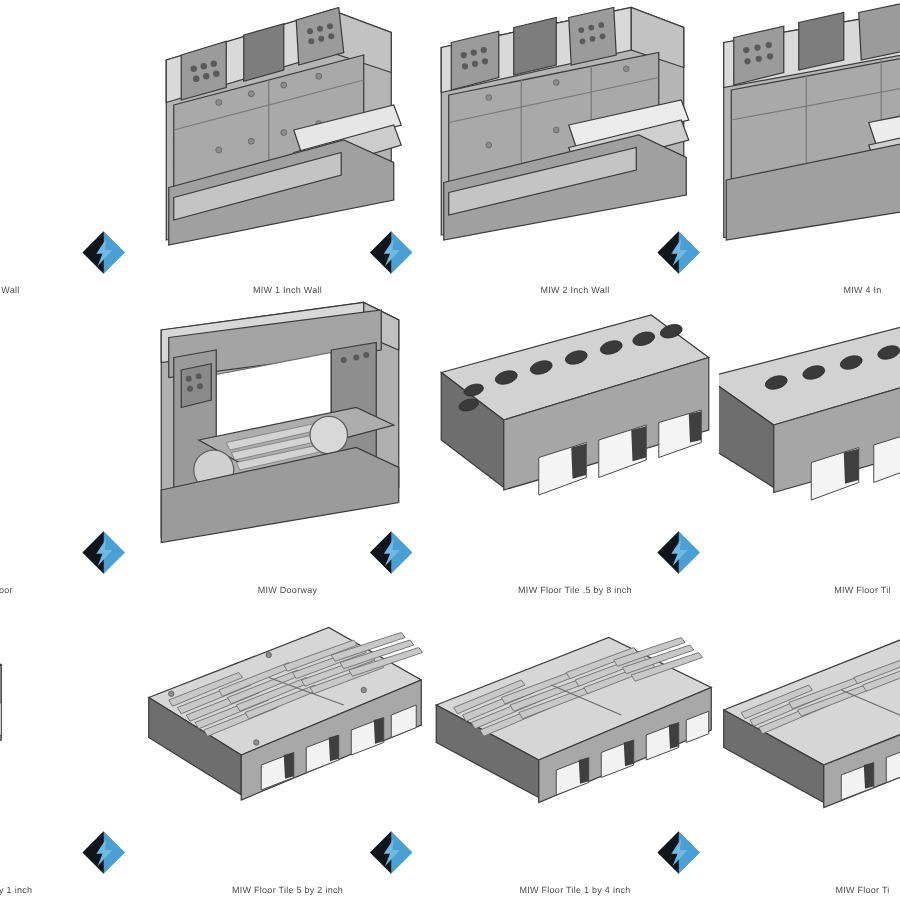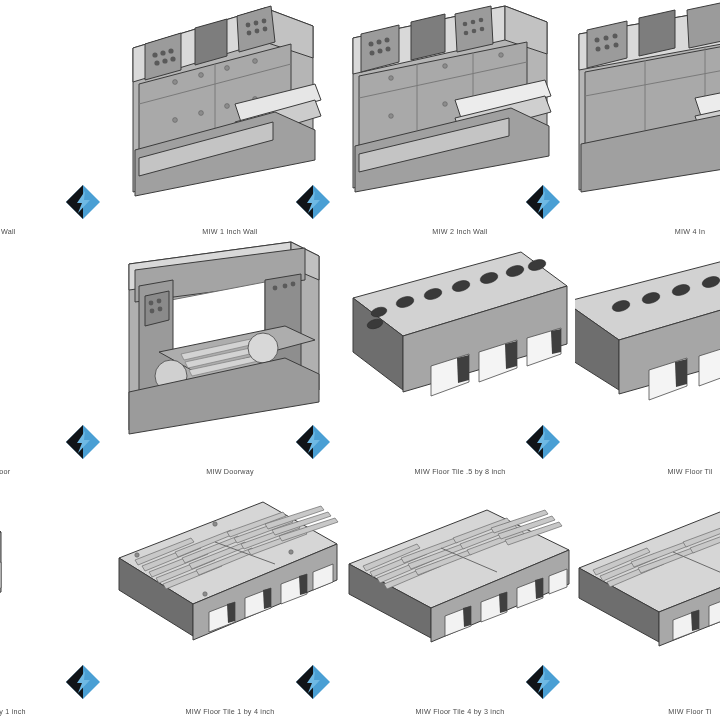--- a/index.html
+++ b/index.html
@@ -468,21 +468,21 @@
         </g>
       </svg>
     </div>
     <span class="badge-wrap">
       <svg viewBox="0 0 40 40">
           <polygon points="20,3 37,20 20,37 3,20" fill="#4a9fd4"></polygon>
           <polygon points="20,3 20,37 3,20" fill="#111418"></polygon>
           <path d="M22 9 L14 21 L19 21 L15 31 L27 18 L21 18 Z" fill="#6fb9e4"></path>
         </svg>
     </span>
-    <div class="caption">MIW Floor Tile 1 by 4 inch</div>
+    <div class="caption">MIW Floor Tile 5 by 2 inch</div>
   </div>
 
   <div class="cell">
     <div class="stage">
       <svg class="model" width="230" height="208" viewBox="0 0 230 208">
         <g stroke="#3c3c3c" stroke-width="1">
           <polygon points="4,84 142,30 224,70 86,128" fill="#d6d6d6"></polygon>
           <polygon points="4,84 86,128 86,158 4,114" fill="#6e6e6e"></polygon>
           <polygon points="86,128 224,70 224,104 86,162" fill="#a8a8a8"></polygon>
           <g fill="#c8c8c8" stroke="#6b6b6b" stroke-width=".7">
@@ -517,21 +517,21 @@
         </g>
       </svg>
     </div>
     <span class="badge-wrap">
       <svg viewBox="0 0 40 40">
           <polygon points="20,3 37,20 20,37 3,20" fill="#4a9fd4"></polygon>
           <polygon points="20,3 20,37 3,20" fill="#111418"></polygon>
           <path d="M22 9 L14 21 L19 21 L15 31 L27 18 L21 18 Z" fill="#6fb9e4"></path>
         </svg>
     </span>
-    <div class="caption">MIW Floor Tile 4 by 3 inch</div>
+    <div class="caption">MIW Floor Tile 1 by 4 inch</div>
   </div>
 
   <div class="cell">
     <div class="stage">
       <svg class="model" width="230" height="208" viewBox="0 0 230 208">
         <g stroke="#3c3c3c" stroke-width="1">
           <polygon points="4,88 150,30 230,74 84,132" fill="#d6d6d6"></polygon>
           <polygon points="4,88 84,132 84,162 4,118" fill="#6e6e6e"></polygon>
           <polygon points="84,132 230,74 230,108 84,166" fill="#a8a8a8"></polygon>
           <g fill="#c8c8c8" stroke="#6b6b6b" stroke-width=".7">

